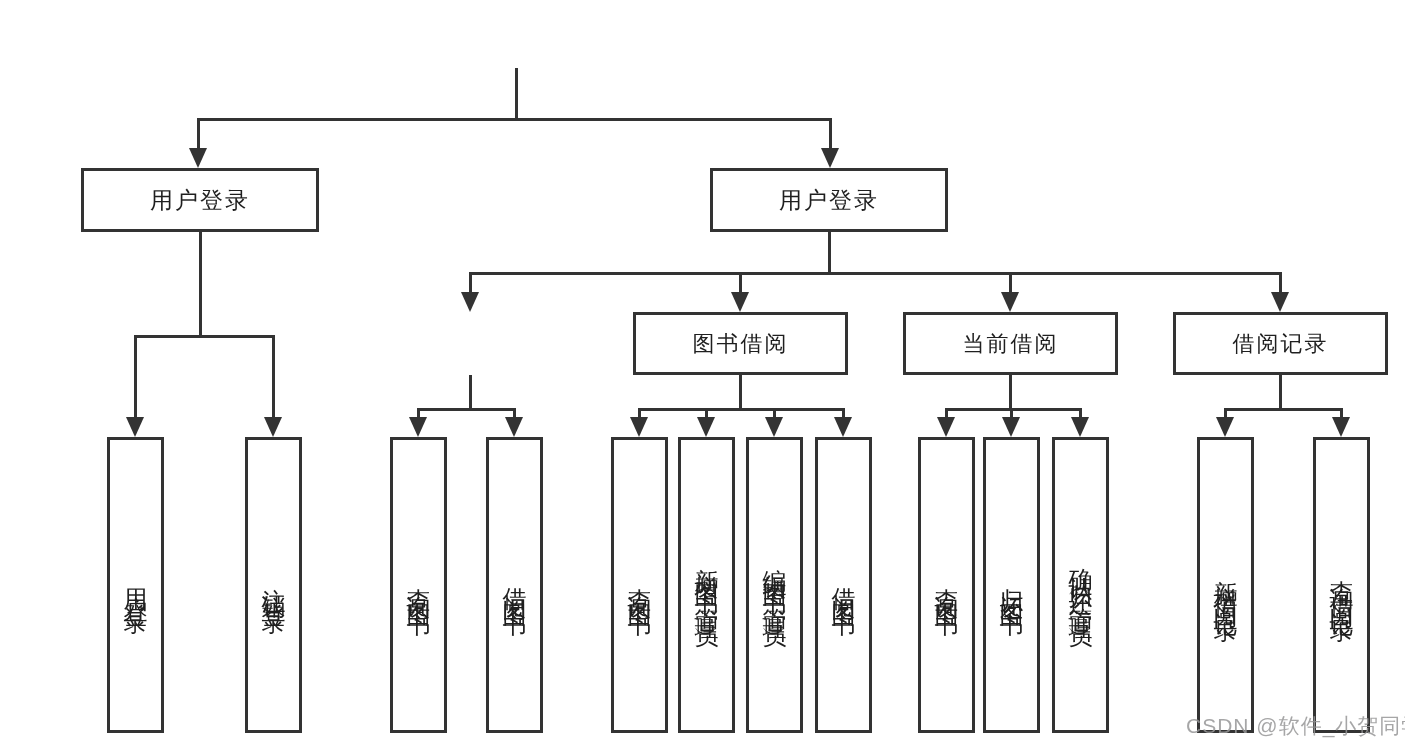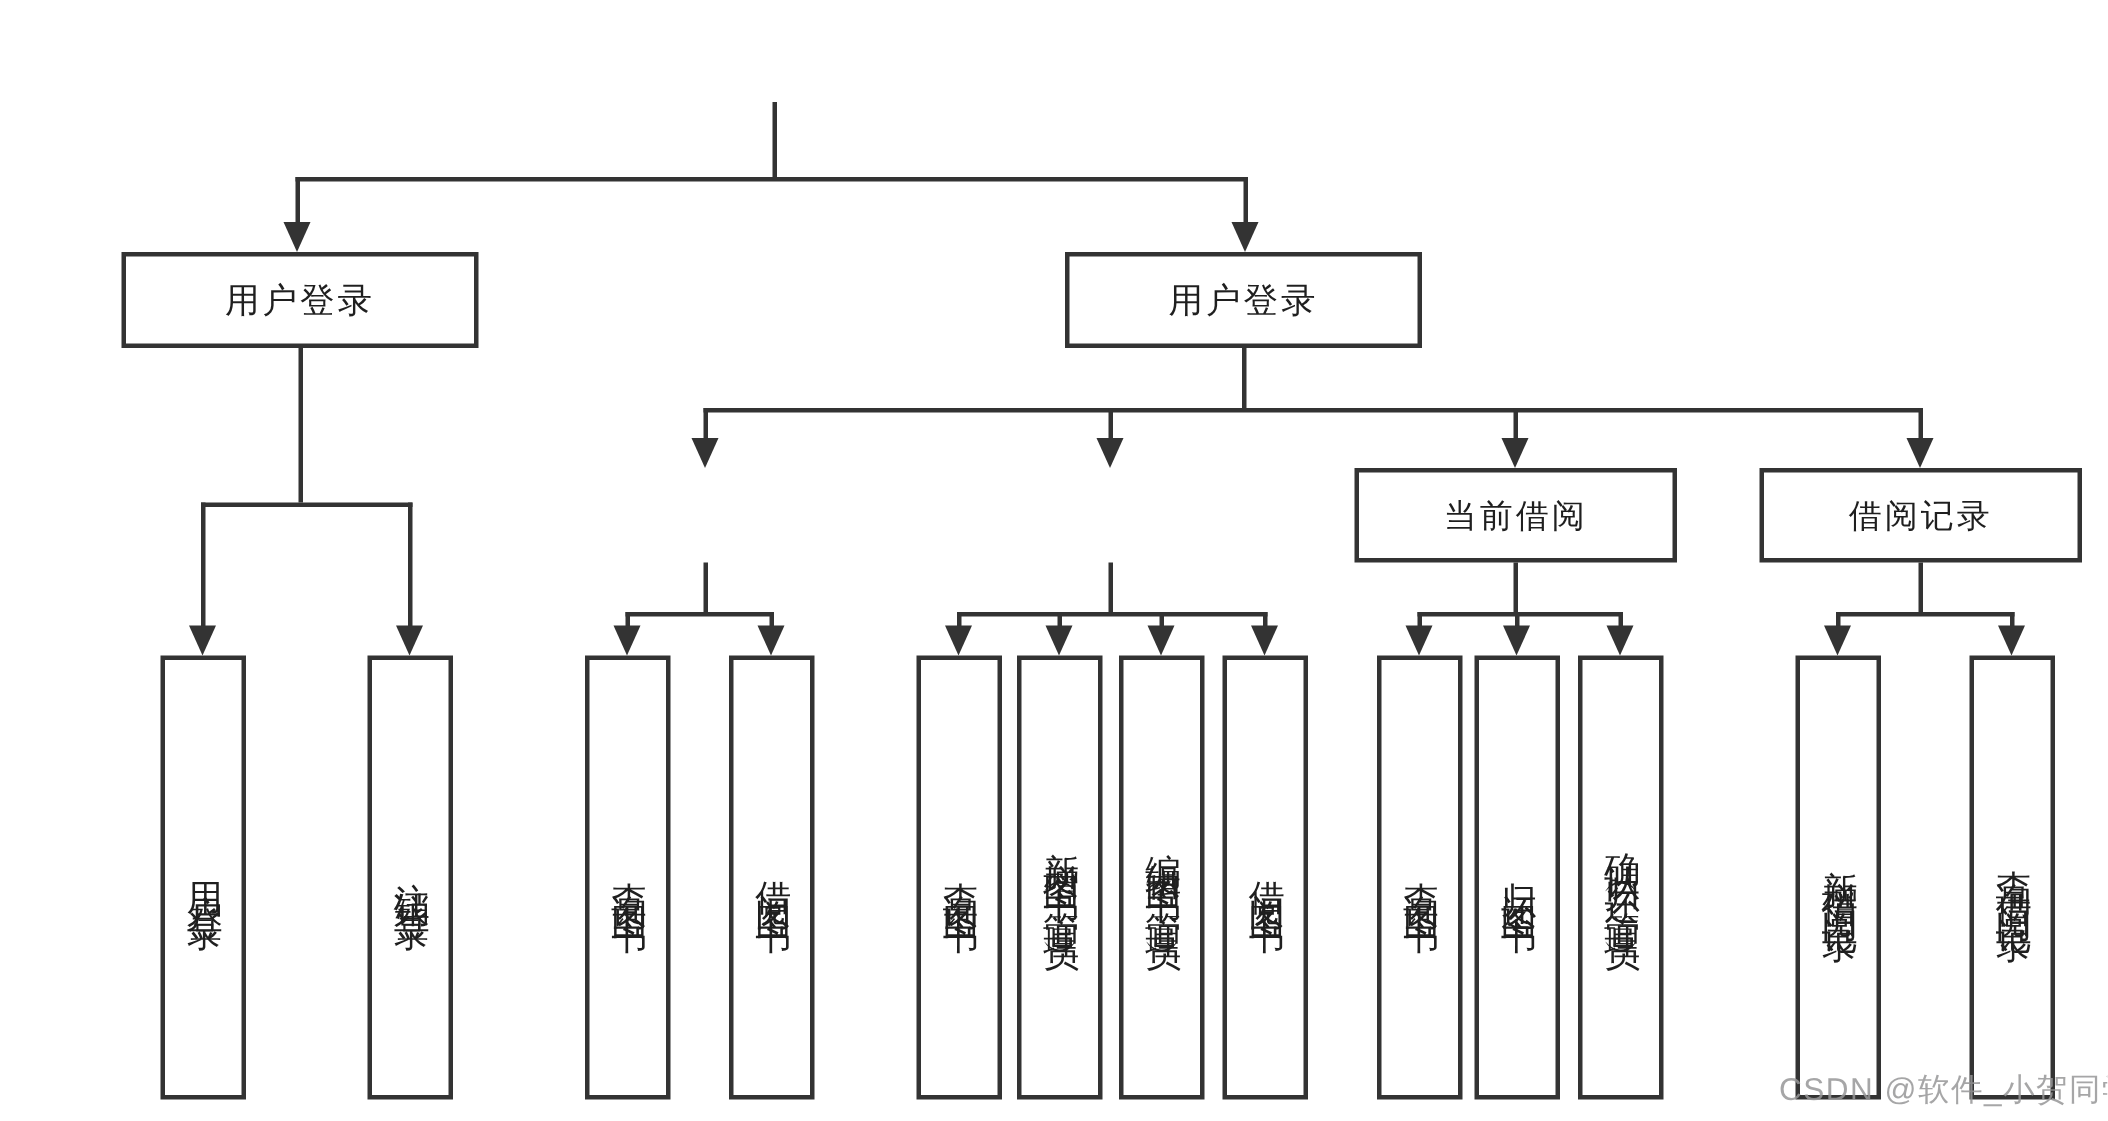--- a/index.html
+++ b/index.html
@@ -34,20 +34,21 @@
 </style>
 </head>
 <body>
 
 <div class="canvas">
 
 
   <div class="node lvl2" style="left:81px">用户登录</div>
   <div class="node lvl2" style="left:710px">用户登录</div>
 
+  <div class="node lvl3" style="left:633px">图书借阅</div>
   <div class="node lvl3" style="left:903px">当前借阅</div>
   <div class="node lvl3" style="left:1173px">借阅记录</div>
 
   <div class="node leaf" style="left:107px">用户登录</div>
   <div class="node leaf" style="left:245px">注销登录</div>
 
   <div class="node leaf" style="left:390px">查询图书</div>
   <div class="node leaf" style="left:486px">借阅图书</div>
 
   <div class="node leaf" style="left:611px">查询图书</div>

